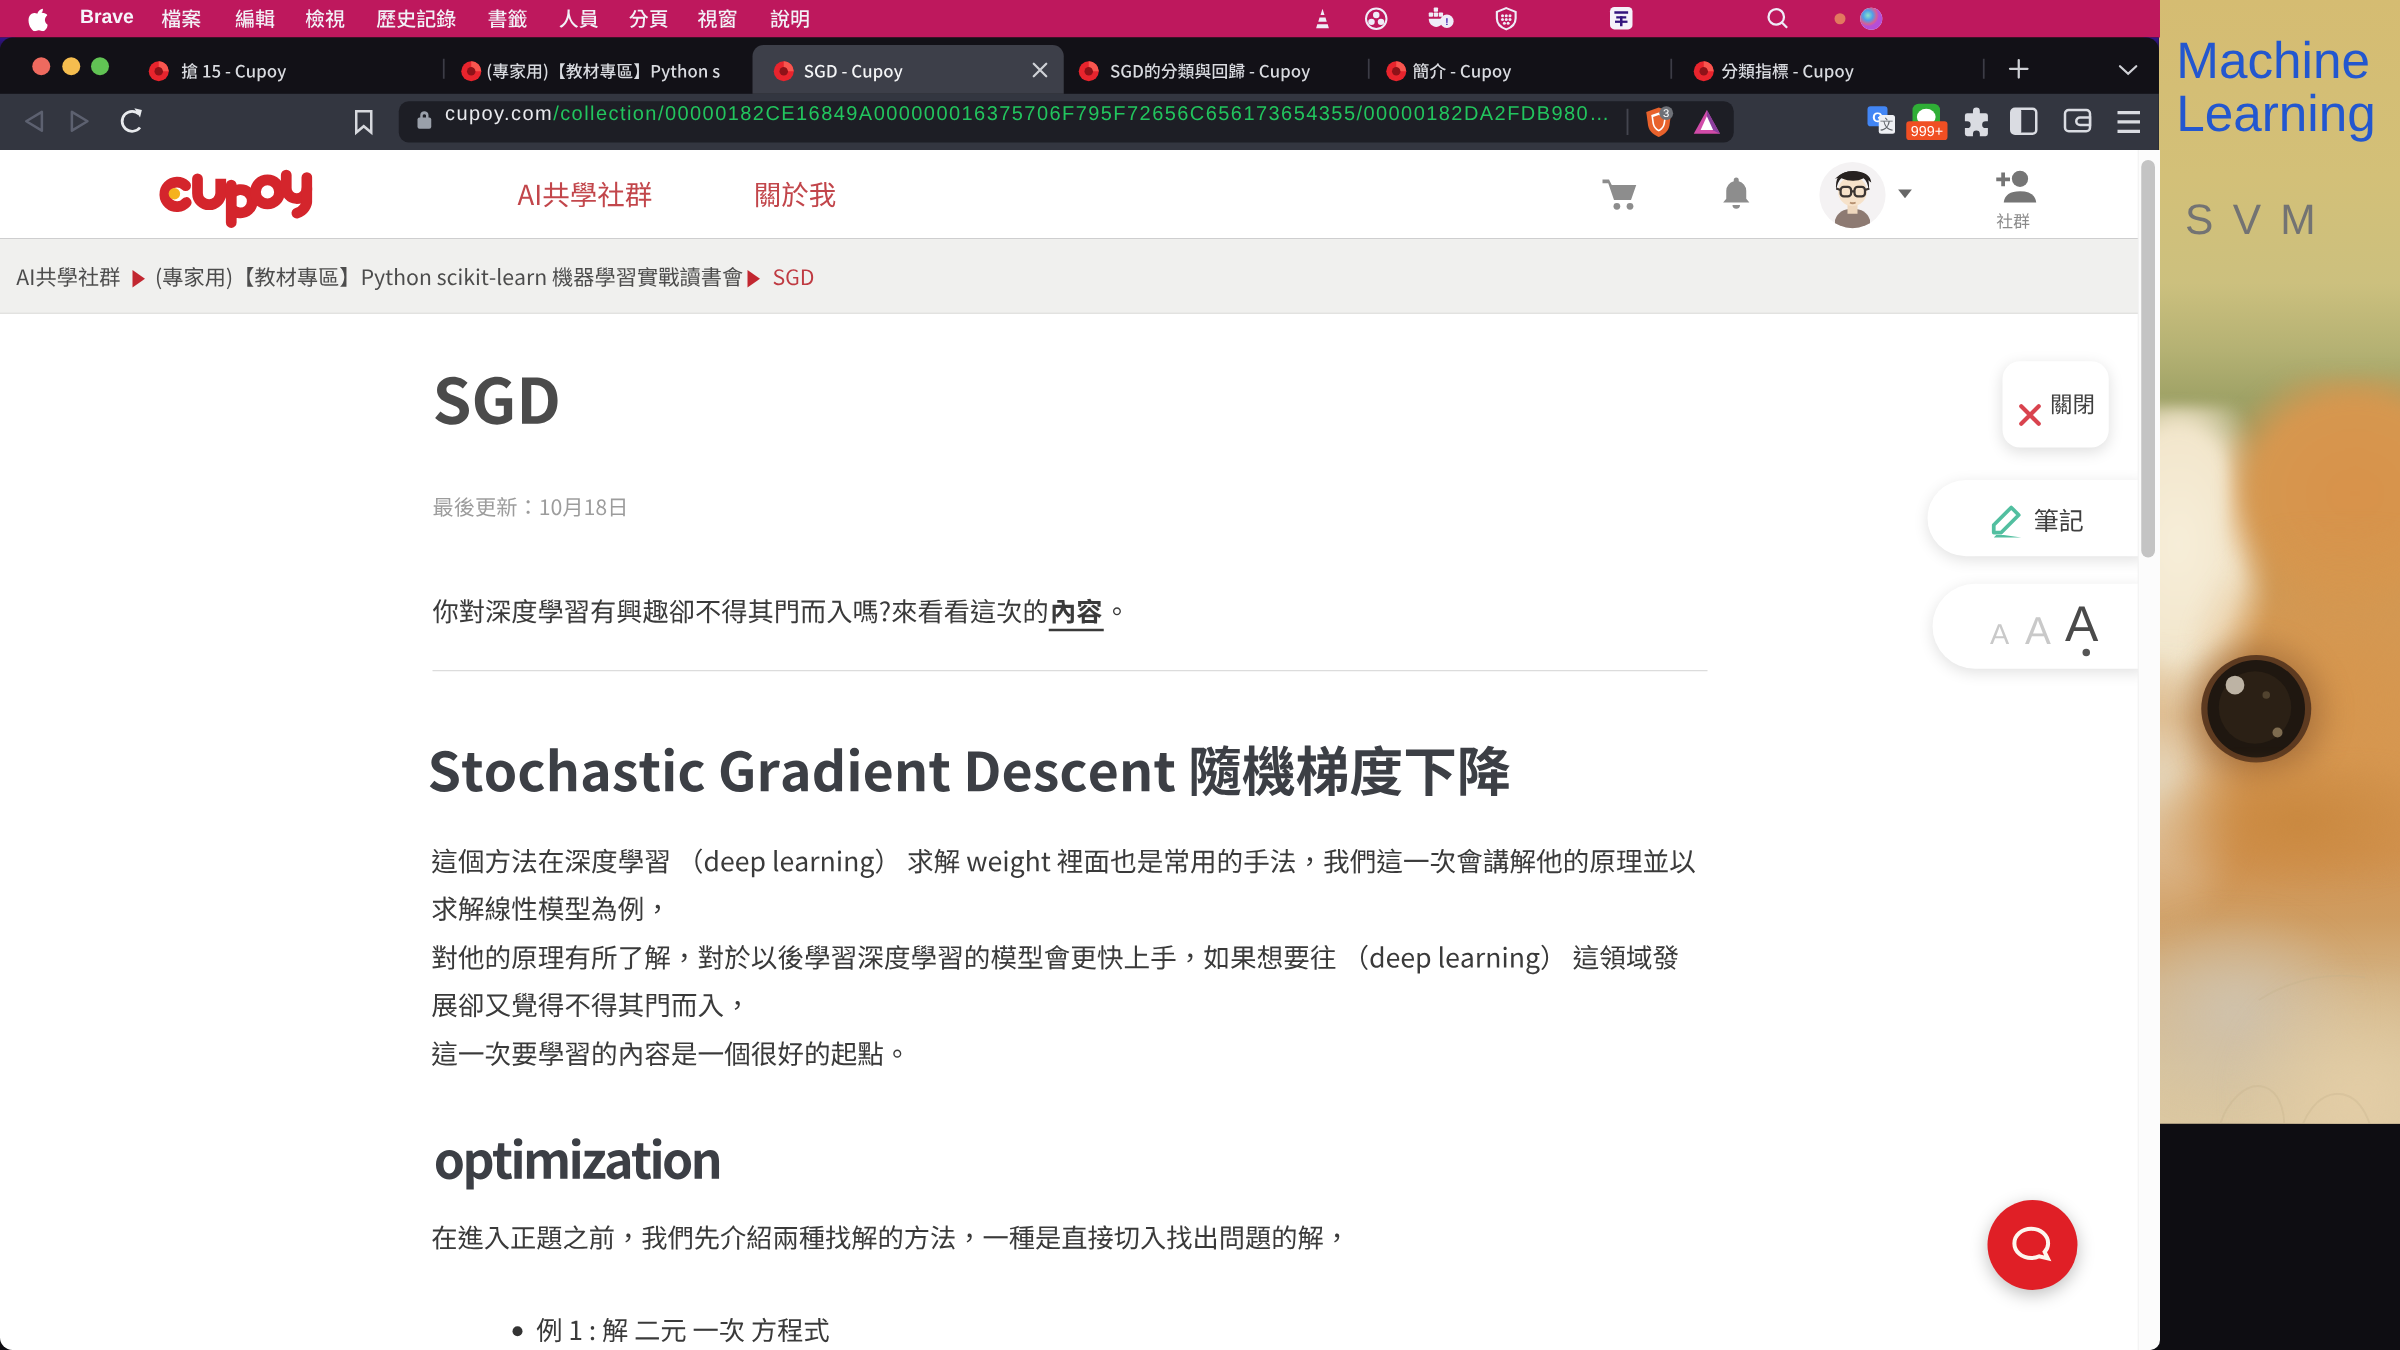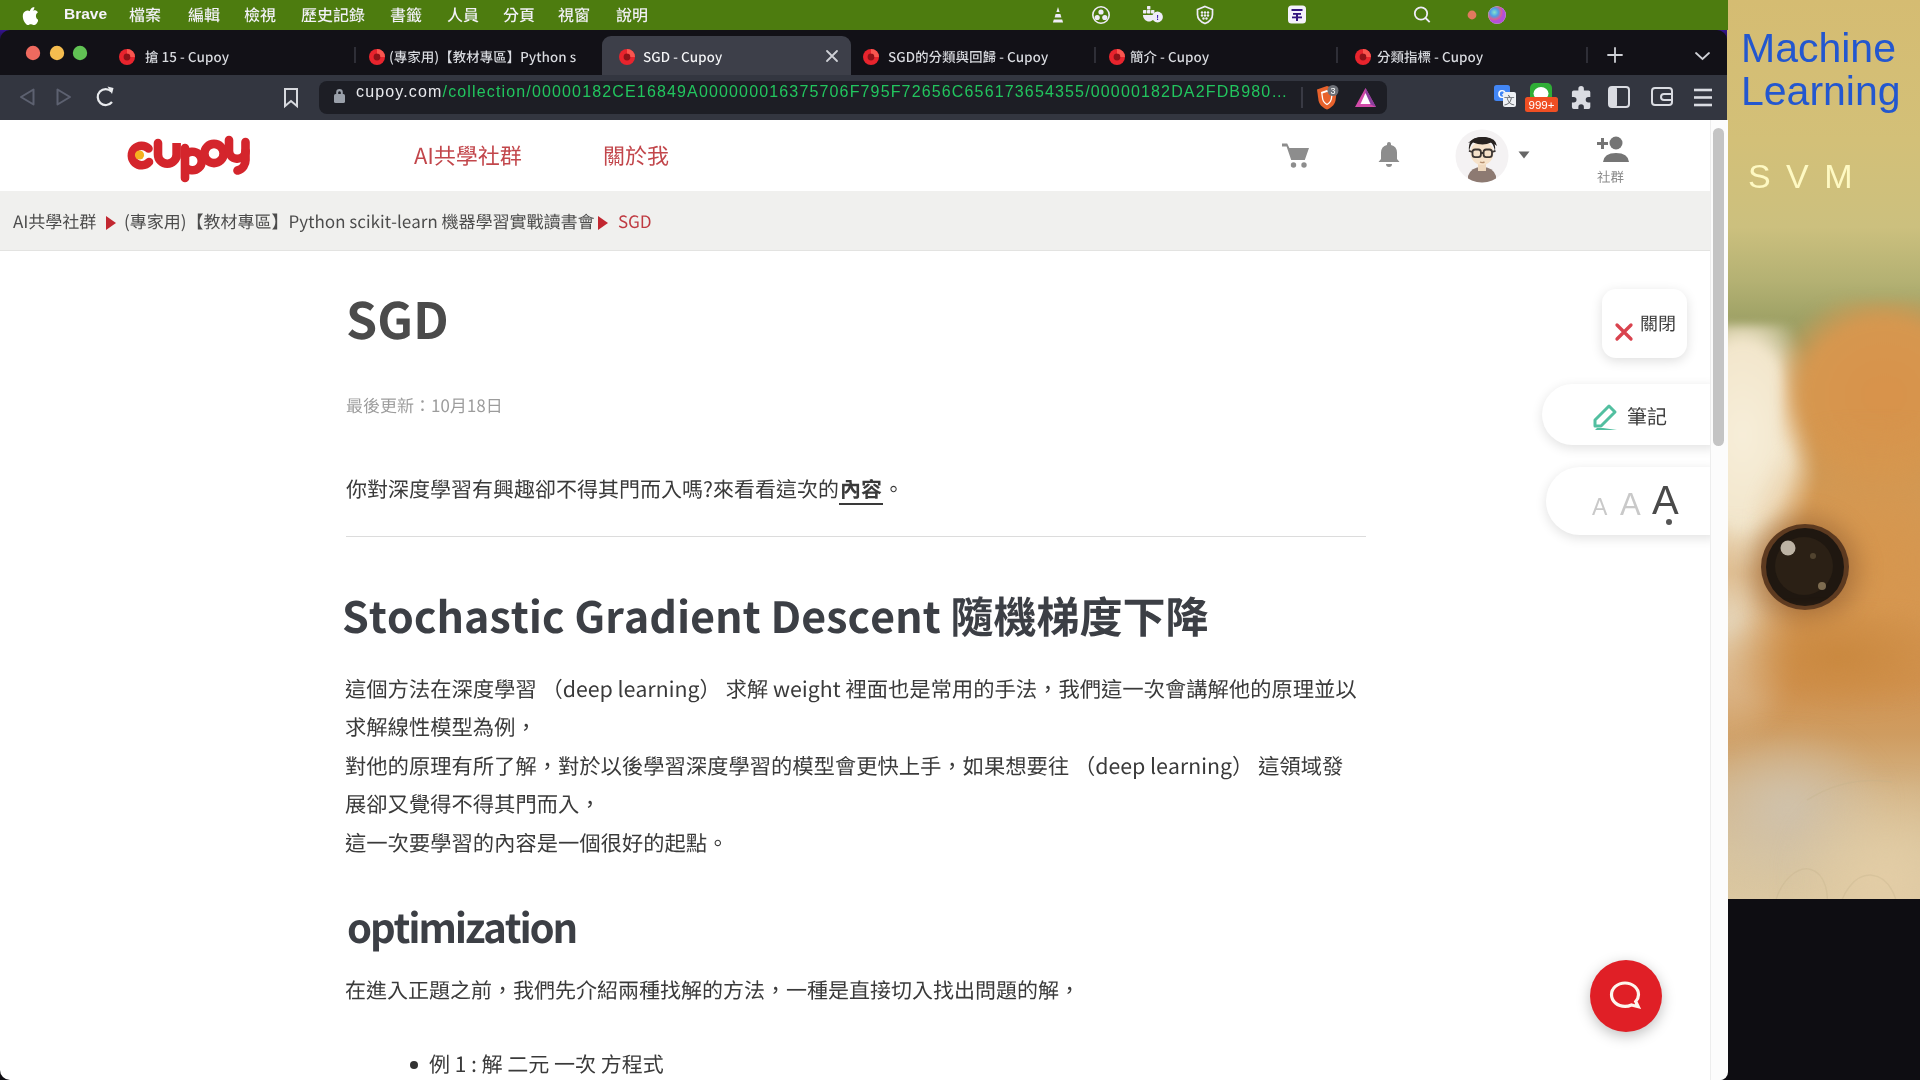--- a/index.html
+++ b/index.html
@@ -36,35 +36,35 @@
   <div class="abs" style="left:60px;top:780px;width:180px;height:200px;background:radial-gradient(ellipse at 55% 50%,#e3cda6 0%,rgba(227,205,166,0) 75%);filter:blur(10px);"></div>
   <div class="abs" style="left:28px;top:955px;width:30px;height:17px;background:#96743f;border-radius:50%;filter:blur(4px);opacity:.7;"></div>
 
   <svg class="abs" style="left:0;top:740px" width="193" height="290" fill="none" stroke="#c3b18a" stroke-width="1.5" opacity=".3">
     <ellipse cx="73" cy="170" rx="26" ry="42" transform="rotate(15 73 170)"></ellipse>
     <ellipse cx="141" cy="180" rx="30" ry="45" transform="rotate(5 141 180)"></ellipse>
     <path d="M80 60 q40 -25 85 -18"></path>
   </svg>
 
   <div class="abs" style="left:14px;top:27px;width:190px;font-family:'Liberation Sans',sans-serif;font-size:41px;line-height:43px;color:#2357cf;">Machine<br>Learning</div>
-  <div class="abs" style="left:21px;top:157px;font-family:'Liberation Sans',sans-serif;font-size:34px;color:#fef9c3;letter-spacing:3px;">S V M</div>
+  <div class="abs" style="left:21px;top:157px;font-family:'Liberation Sans',sans-serif;font-size:34px;color:#737373;letter-spacing:3px;">S V M</div>
 
   <svg class="abs" style="left:0;top:930px" width="193" height="150" fill="none" stroke="#2840bc" stroke-width="4.6" stroke-linecap="round">
     <path d="M9 60 C 30 56 55 60 78 59 C 86 58 90 52 91 43" stroke-width="4"></path>
     <path d="M58 56 C 57 75 54 95 52 110" stroke-width="5"></path>
     <path d="M97 87 C 86 77 66 82 66 97 C 66 112 88 113 97 105 C 103 99 102 91 97 87" stroke-width="5"></path>
     <path d="M113 40 L 111 110" stroke-width="5.5"></path>
     <path d="M112 88 C 121 76 140 79 140 94 C 140 108 122 112 112 106" stroke-width="5"></path>
     <path d="M154 76 C 158 88 163 96 169 103" stroke-width="5"></path>
     <path d="M186 72 C 184 90 178 102 170 112 C 160 124 146 132 128 138 C 119 141 112 142 107 143" stroke-width="3"></path>
     <path d="M107 143 l 9 -6 M107 143 l 10 2.5" stroke-width="2.6"></path>
   </svg>
 </div>
 
-<div class="abs" id="menubar" style="left:0;top:0;width:1728px;height:30px;background:#4d7c0f;">
+<div class="abs" id="menubar" style="left:0;top:0;width:1728px;height:30px;background:#be185d;">
   <svg class="abs" style="left:22px;top:6px" width="16" height="19" viewBox="0 0 16 19" fill="#ffffff">
     <path d="M11.1 4.6c.8-1 1.4-2.3 1.2-3.6-1.1.1-2.5.8-3.3 1.8-.7.9-1.4 2.2-1.2 3.5 1.3.1 2.5-.7 3.3-1.7z"></path>
     <path d="M13.9 9.9c0-2.4 2-3.6 2.1-3.7-1.1-1.7-2.9-1.9-3.5-1.9-1.5-.2-2.9.9-3.7.9-.8 0-1.9-.9-3.2-.8-1.6 0-3.1 1-4 2.4-1.7 3-.4 7.4 1.2 9.8.8 1.2 1.8 2.5 3.1 2.4 1.2-.1 1.7-.8 3.2-.8 1.5 0 1.9.8 3.2.8 1.3 0 2.2-1.2 3-2.4.9-1.4 1.3-2.7 1.3-2.8-.1 0-2.6-1-2.7-3.9z"></path>
   </svg>
   <div class="abs" style="left:64px;top:5px;font-size:15.5px;font-weight:bold;color:#f6f4fb;">Brave</div>
 
   <svg class="abs" style="left:1046px;top:4px" width="470" height="22">
     <g fill="#efecf8">
       <path d="M12 2 l4 14 h-8 z" opacity="0"></path>
       <path d="M12 3 l1.6 5 h-3.2 z M9.6 10 h4.8 l1 3.4 h-6.8 z M7.8 15.4 h8.4 l.9 3.1 h-10.2 z"></path>

